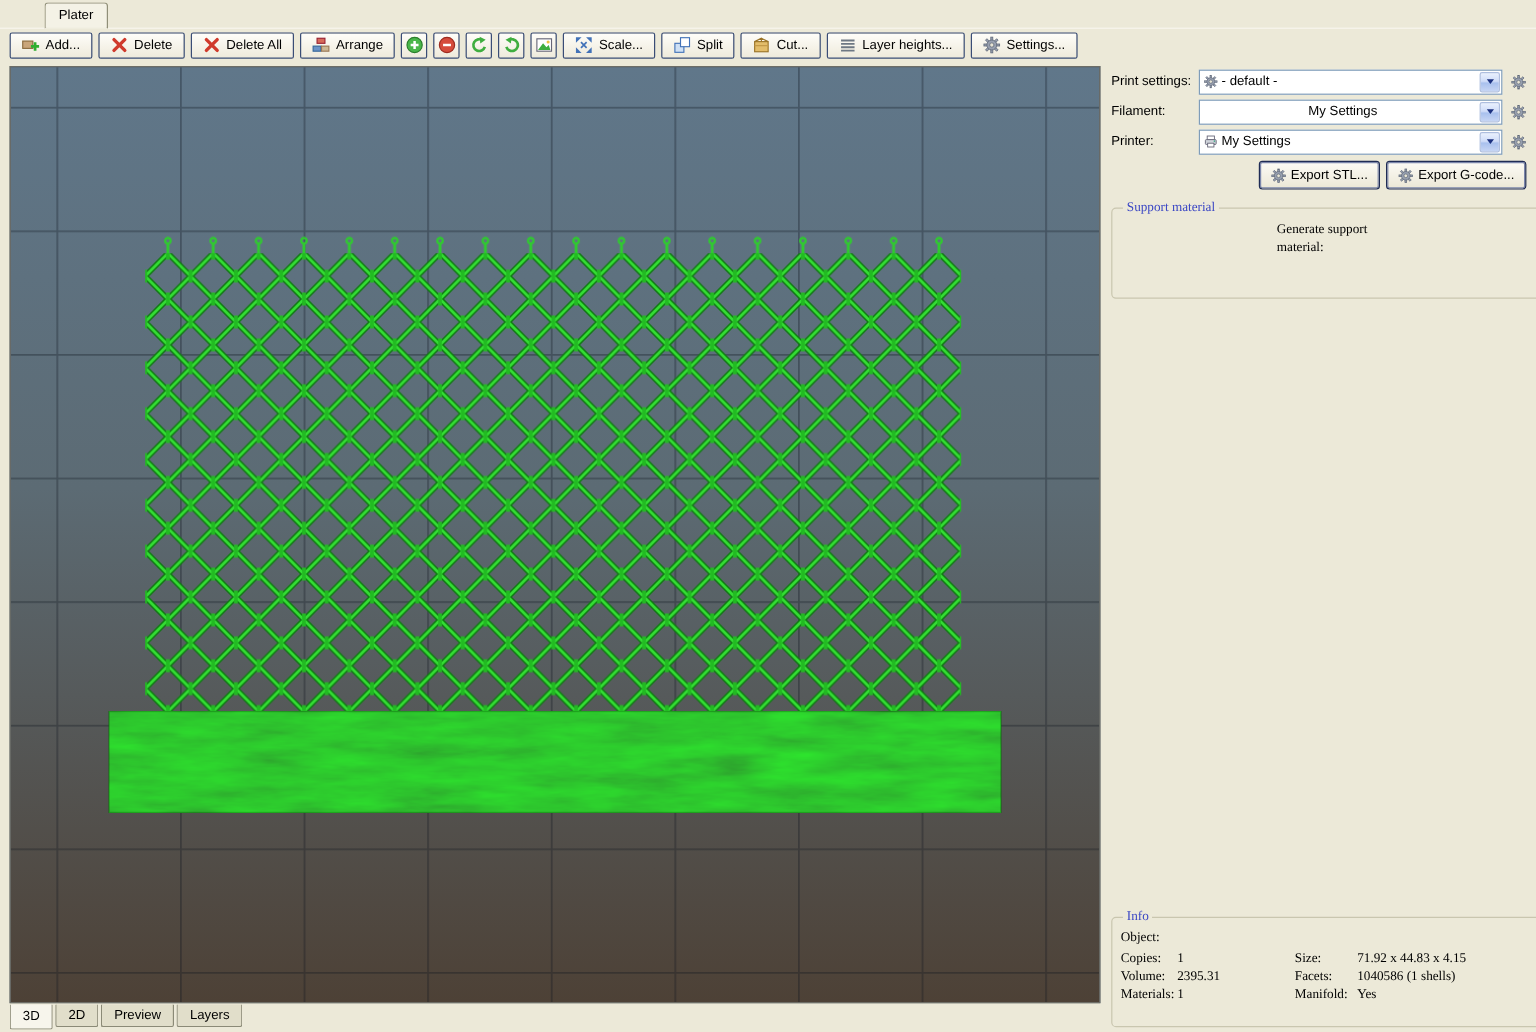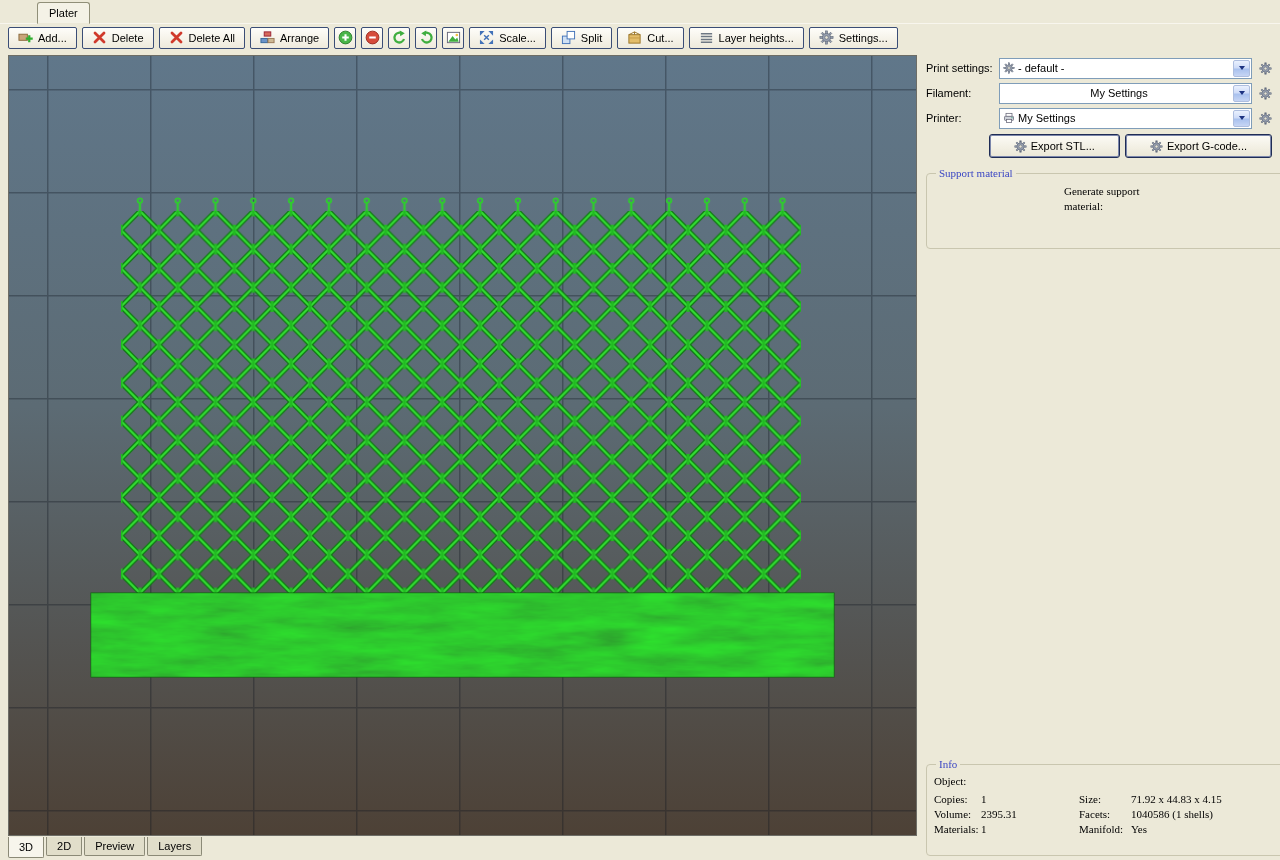--- a/index.html
+++ b/index.html
@@ -72,21 +72,21 @@
     background: linear-gradient(#eaf1fe 0%, #cfdcf8 45%, #a9c1ee 55%, #c6d5f4 100%);
     border: 1px solid #aebedf; border-radius: 2px;
     display: flex; align-items: center; justify-content: center;
   }
   .tri { width: 0; height: 0; border-left: 3.5px solid transparent; border-right: 3.5px solid transparent; border-top: 4px solid #1c3280; }
   .gearbtn { width: 18px; height: 18px; margin-left: 4px; background: none; border: none; display: flex; align-items: center; justify-content: center; flex: none; }
 
   .export-row { display: flex; justify-content: flex-end; gap: 5px; margin: 5px 2px 9px 0; }
   .exp {
     display: inline-flex; align-items: center; gap: 4px;
-    height: 24px; padding: 0 24px; font: inherit; cursor: default;
+    height: 24px; padding: 0 9px; font: inherit; cursor: default;
     background: linear-gradient(#fcfbf6, #ebe7d6);
     border: 1px solid #1f2c55; border-radius: 3px;
     box-shadow: inset 0 0 0 1px #7b86ab;
   }
 
   .group {
     border: 1px solid #c9c6af; border-radius: 4px;
     padding: 5px 7px 20px; position: relative; width: 388px; font-family: Liberation Serif, serif;
   }
   .group legend { color: #3b47c4; padding: 0 3px; margin-left: 2px; }

